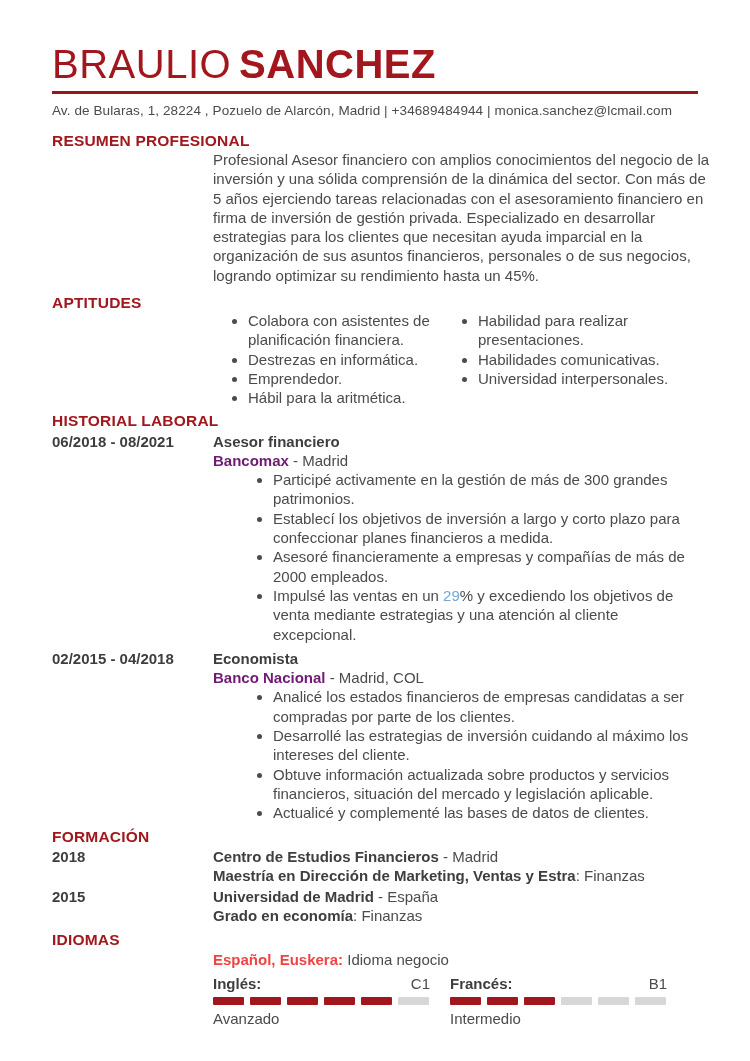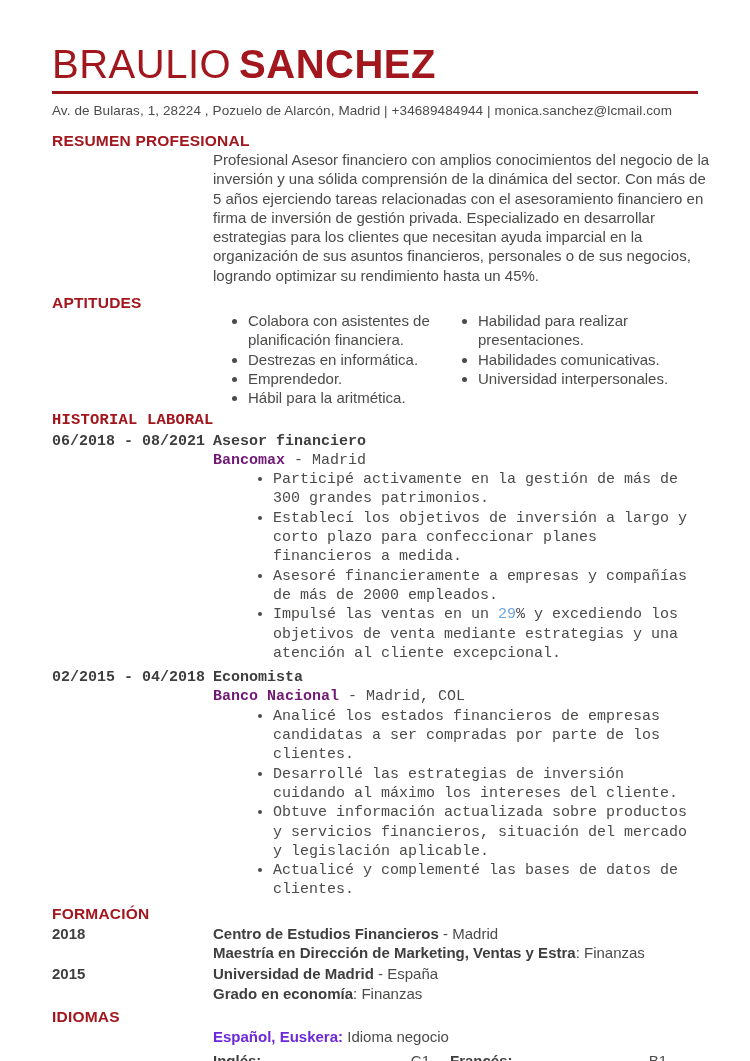--- a/index.html
+++ b/index.html
@@ -22,42 +22,42 @@
   .sec-resumen{margin-top:14px;}
   .resumen-text{margin:2px 0 0 161px;width:497px;font-size:15px;line-height:19.3px;}
 
   .sec-aptitudes{margin-top:10px;}
   .apt-grid{margin:1px 0 0 161px;display:grid;grid-template-columns:249px 1fr;}
   ul{margin:0;list-style:disc outside;}
   li{font-size:15px;line-height:19.3px;}
   .apt-col1{padding-left:35px;width:195px;}
   .apt-col2{padding-left:16px;width:225px;}
 
-  .sec-historial{margin-top:5px;font-family:Liberation Mono, monospace;}
+  .sec-historial{margin-top:5px;}
   .jobs{margin-top:4px;}
   .job{display:grid;grid-template-columns:161px 1fr;}
   .job + .job{margin-top:5px;}
   .job-dates{font-size:15px;line-height:19.3px;font-weight:700;color:#3e3e3e;}
   .job-role{font-size:15px;line-height:19.3px;font-weight:700;color:#3e3e3e;}
   .job-company{font-size:15px;line-height:19.3px;}
   .job-company b{color:#701a75;}
   .job-bullets{padding-left:60px;}
   .link-blue{color:#6fa8dc;}
 
   .sec-formacion{margin-top:6px;}
   .edu-entries{margin-top:3px;}
   .edu{display:grid;grid-template-columns:161px 1fr;}
   .edu + .edu{margin-top:2px;}
   .edu-year{font-size:15px;line-height:19.3px;font-weight:700;color:#3e3e3e;}
   .edu-line{font-size:15px;line-height:19.3px;}
   .edu-line b{color:#3e3e3e;}
 
   .sec-idiomas{margin-top:6px;}
   .native-line{margin:3px 0 0 161px;font-size:15px;line-height:19.3px;}
-  .native-line b{color:#6d28d9;}
+  .native-line b{color:#ef4444;}
   .lang-row{margin:6px 0 7px 161px;display:flex;gap:20px;}
   .lang-block{width:217px;}
   .lang-head{display:flex;justify-content:space-between;align-items:baseline;font-size:15px;line-height:18px;}
   .lang-name{font-weight:700;color:#3e3e3e;}
   .lang-level{color:#4b4b4a;}
   .bar{margin-top:4px;display:flex;gap:6px;}
   .seg{width:31px;height:8px;border-radius:1px;}
   .seg-filled{background:#a2161d;}
   .seg-empty{background:#d7d7d7;}
   .lang-desc{margin-top:5px;font-size:15px;line-height:18px;}

